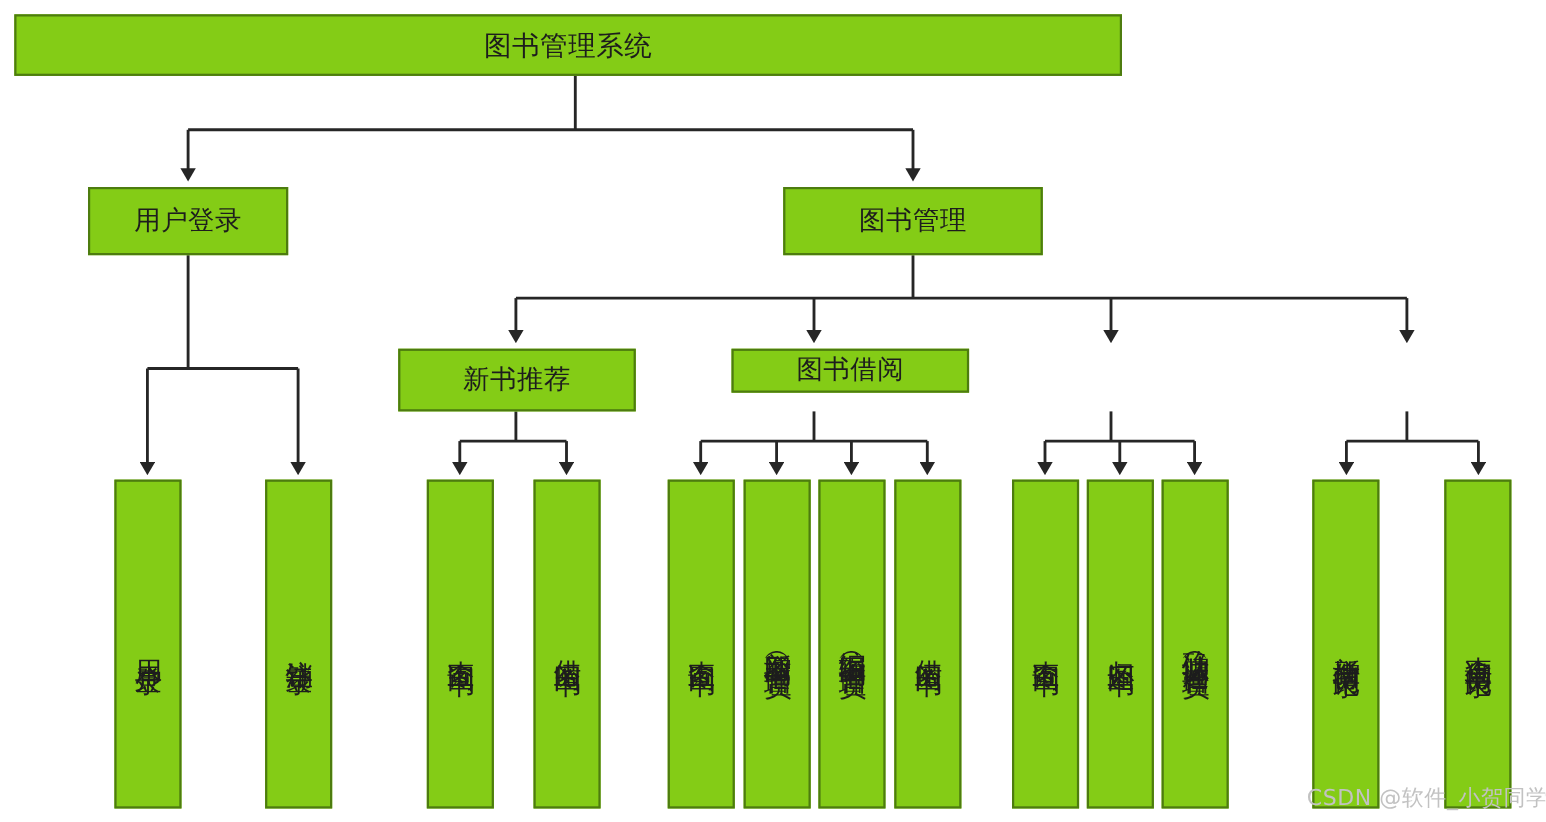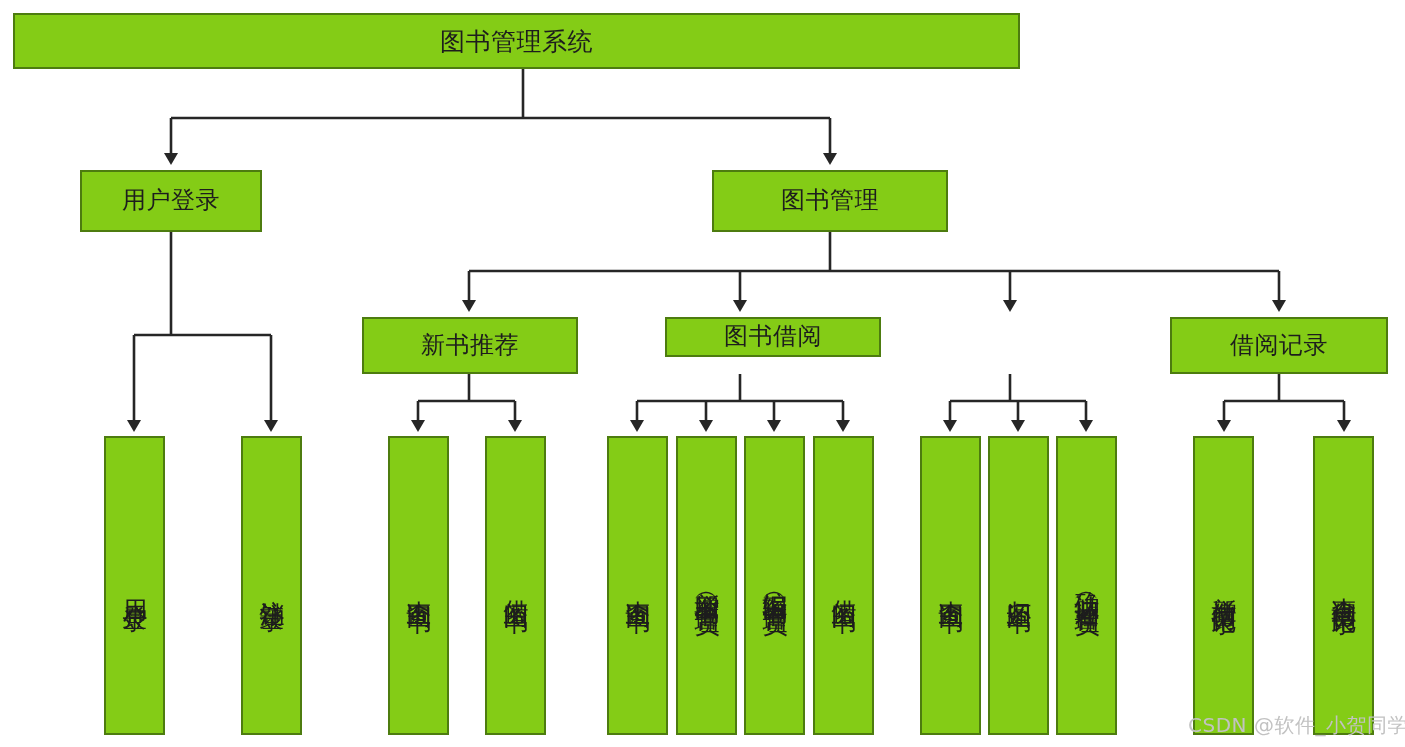--- a/index.html
+++ b/index.html
@@ -140,23 +140,20 @@
   <div class="node horiz" style="left:712px; top:170px; width:236px; height:62px;">
     <span class="label">图书管理</span>
   </div>
 
   <div class="node horiz" style="left:362px; top:317px; width:216px; height:57px;">
     <span class="label">新书推荐</span>
   </div>
   <div class="node horiz" style="left:632px; top:317px; width:216px; height:40px;margin-left:33px;">
     <span class="label">图书借阅</span>
   </div>
-  <div class="node horiz" style="left:1170px; top:317px; width:218px; height:57px;">
-    <span class="label">借阅记录</span>
-  </div>
 
   <div class="node vert" style="left:104px; top:436px; width:61px; height:299px;">
     <span class="label">用户登录</span>
   </div>
   <div class="node vert" style="left:241px; top:436px; width:61px; height:299px;">
     <span class="label">注销登录</span>
   </div>
 
   <div class="node vert" style="left:388px; top:436px; width:61px; height:299px;">
     <span class="label">查询图书</span>

